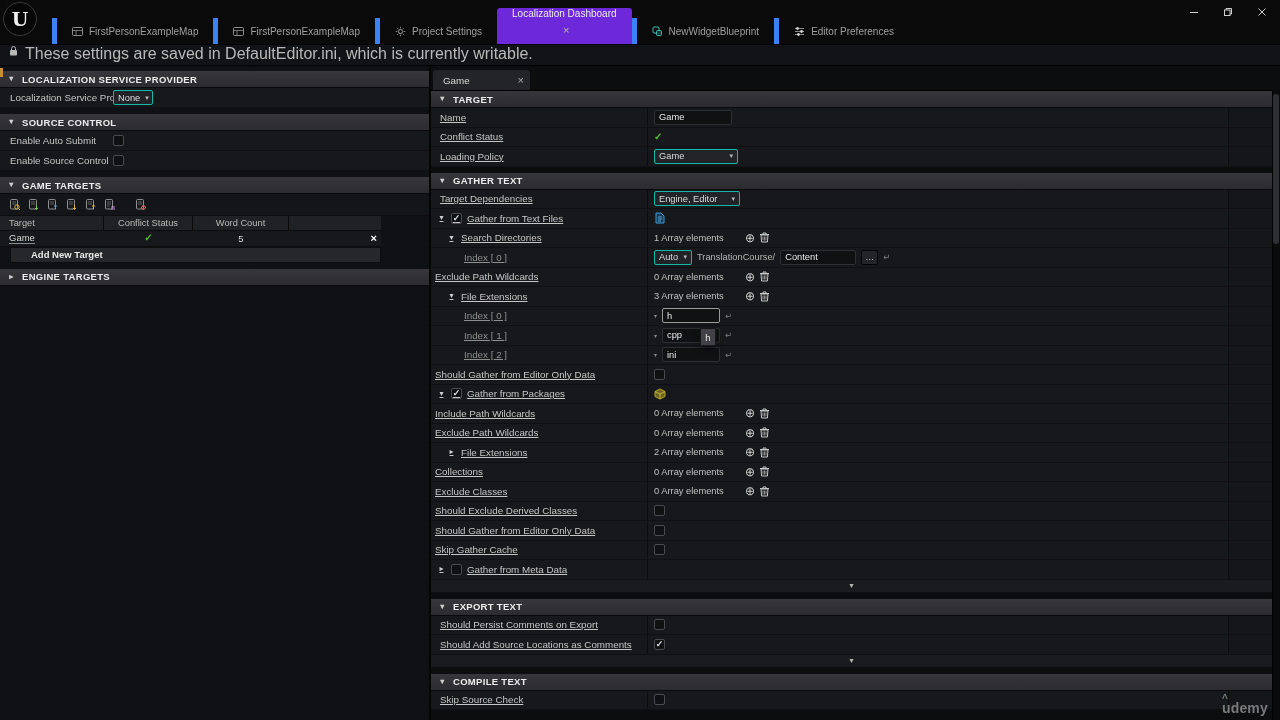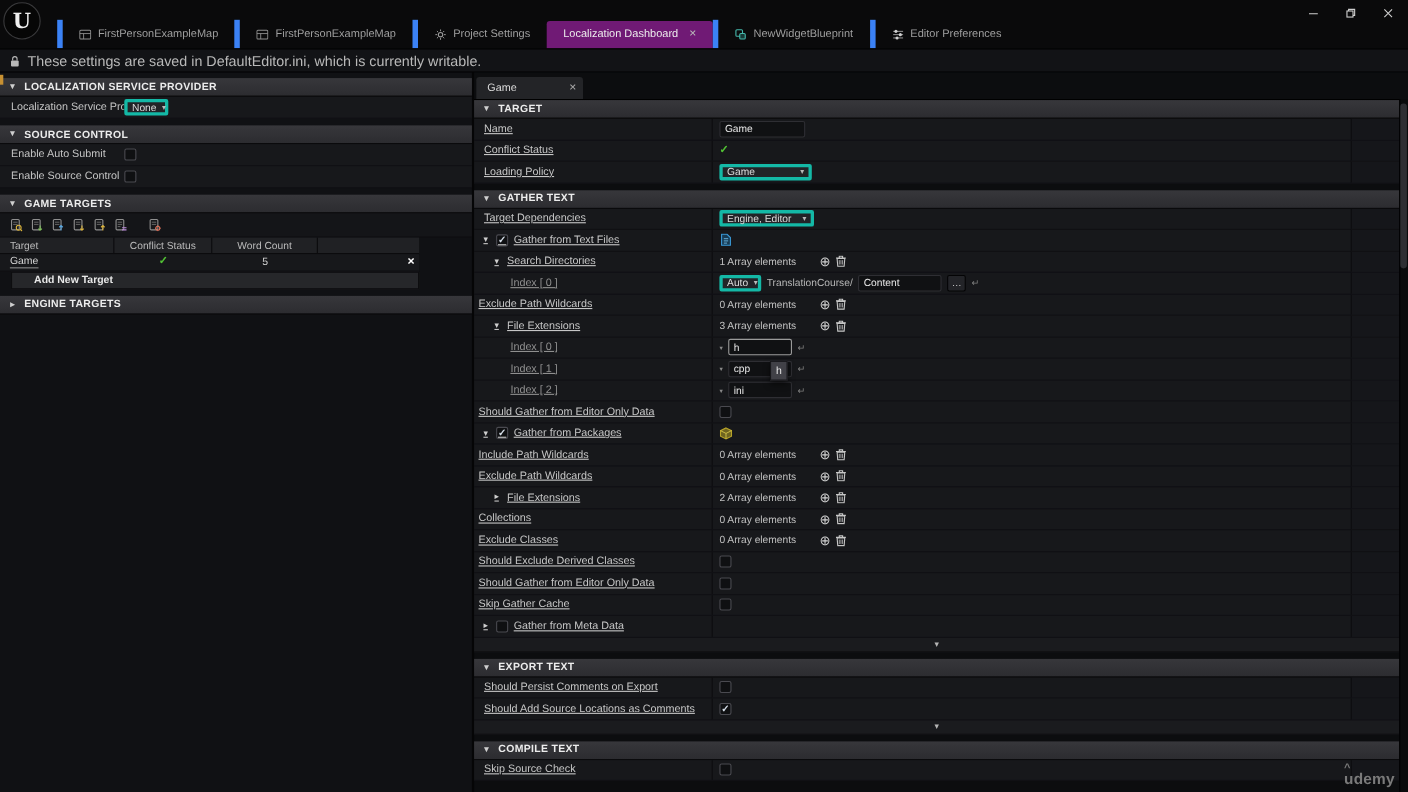--- a/index.html
+++ b/index.html
@@ -4,27 +4,27 @@
 <style>
   * { margin:0; padding:0; box-sizing:border-box; }
   html,body { width:1280px; height:720px; background:#050506; font-family:"Liberation Sans",sans-serif; overflow:hidden; position:relative; color:#c6c6c6; }
   svg { display:block; }
 
   
   .titlebar { position:absolute; left:0; top:0; width:1280px; height:44px; background:#0a0a0b; }
   .ue-logo { position:absolute; left:3px; top:2px; width:34px; height:34px; border-radius:50%; background:#060606; border:1px solid #3a3a3c; display:flex; align-items:center; justify-content:center; font-family:"DejaVu Serif",serif; font-size:19px; color:#f0f0f0; font-weight:bold; z-index:3; }
   .tabs { position:absolute; left:52px; bottom:0; height:26px; display:flex; align-items:flex-end; }
   .tab { height:26px; display:flex; align-items:center; gap:6px; padding:0 15px; font-size:10px; color:#9f9f9f; border-left:5px solid #3b82f6; white-space:nowrap; }
-  .tab.active { background:#701a75; color:#ececec; border-radius:3px 3px 0 0; border-left:none; height:25px; }
+  .tab.active { background:#6d28d9; color:#ececec; border-radius:3px 3px 0 0; border-left:none; height:36px;flex-direction:column; }
   .tab .tclose { margin-left:4px; color:#b9b9b9; font-size:11px; line-height:1; }
   .win-controls { position:absolute; right:12px; top:6px; display:flex; gap:22px; align-items:center; }
   .winbtn { width:12px; height:12px; display:flex; align-items:center; justify-content:center; }
 
   
-  .notice { position:absolute; left:0; top:44px; width:1280px; height:22px; background:#121316; border-top:1px solid #000; border-bottom:1px solid #000; display:flex; align-items:center; gap:7px; padding-left:9px; font-size:13px; color:#b9b9b9; }
+  .notice { position:absolute; left:0; top:44px; width:1280px; height:22px; background:#121316; border-top:1px solid #000; border-bottom:1px solid #000; display:flex; align-items:flex-start; gap:7px; padding-left:9px; font-size:16px; color:#b9b9b9; }
 
   .marker { position:absolute; left:0; top:68px; width:3px; height:9px; background:#c79032; z-index:6; }
 
   
   .left-panel { position:absolute; left:0; top:66px; width:429px; bottom:0; background:#101114; padding-top:5px; }
   .right-panel { position:absolute; left:431px; top:66px; right:0; bottom:0; background:#0c0d0f; }
 
   
   .lp-header, .dheader { height:17px; display:flex; align-items:center; gap:6px; padding-left:7px; background:linear-gradient(#37373b,#2c2c30); border-bottom:1px solid #0a0a0c; font-weight:bold; font-size:9.5px; color:#ececec; letter-spacing:.3px; }
   .chev { font-size:8px; color:#cfcfcf; width:9px; text-align:center; line-height:1; }
@@ -63,21 +63,21 @@
   .dreset { width:44px; border-left:1px solid #0d0d10; background:#15161a; }
   .pl6{padding-left:6px} .pl9{padding-left:9px} .pl16{padding-left:16px} .pl20{padding-left:4px} .pl33{padding-left:33px}
 
   .cb { width:11px; height:11px; min-width:11px; background:#0f1012; border:1px solid #4a4a50; border-radius:2px; display:inline-flex; align-items:center; justify-content:center; cursor:pointer; }
   .cb .mark { font-size:9px; color:#d9e2ec; line-height:1; font-weight:bold; }
 
   .txt { background:#101113; border:1px solid #2e2e33; border-radius:2px; color:#e6e6e6; font-size:9.3px; height:15px; padding:0 4px; font-family:inherit; }
   .txt.focused { border-color:#9a9a9a; }
   .w78{width:78px} .w76{width:76px} .w58{width:58px}
 
-  .dropdown { height:15px; background:#222327; border:3px solid #14b8a6; border-radius:2px; display:inline-flex; align-items:center; justify-content:space-between; padding:0 4px; gap:5px; font-size:9.3px; color:#dcdcdc; cursor:pointer; }
+  .dropdown { height:15px; background:#222327; border:1px solid #14b8a6; border-radius:2px; display:inline-flex; align-items:center; justify-content:space-between; padding:0 4px; gap:5px; font-size:9.3px; color:#dcdcdc; cursor:pointer; }
   .dropdown .dd { font-size:7px; color:#b9b9b9; }
   .dw38{width:40px} .dw84{width:84px} .dw86{width:86px} .dw36{width:38px}
 
   .count { width:86px; font-size:9.3px; color:#c0c0c0; }
   .iconbtn { color:#cfcfcf; cursor:pointer; display:inline-flex; align-items:center; }
   .plusbtn { font-size:12px; line-height:1; }
   .roottext { font-size:9.3px; color:#b5b5b5; }
   .browse { width:17px; height:15px; background:#232428; border:1px solid #040405; border-radius:2px; display:inline-flex; align-items:center; justify-content:center; color:#d0d0d0; font-size:9px; cursor:pointer; }
   .ret { color:#7d7d7d; font-size:8.5px; }
   .minichev { color:#8a8a8a; font-size:6px; }

